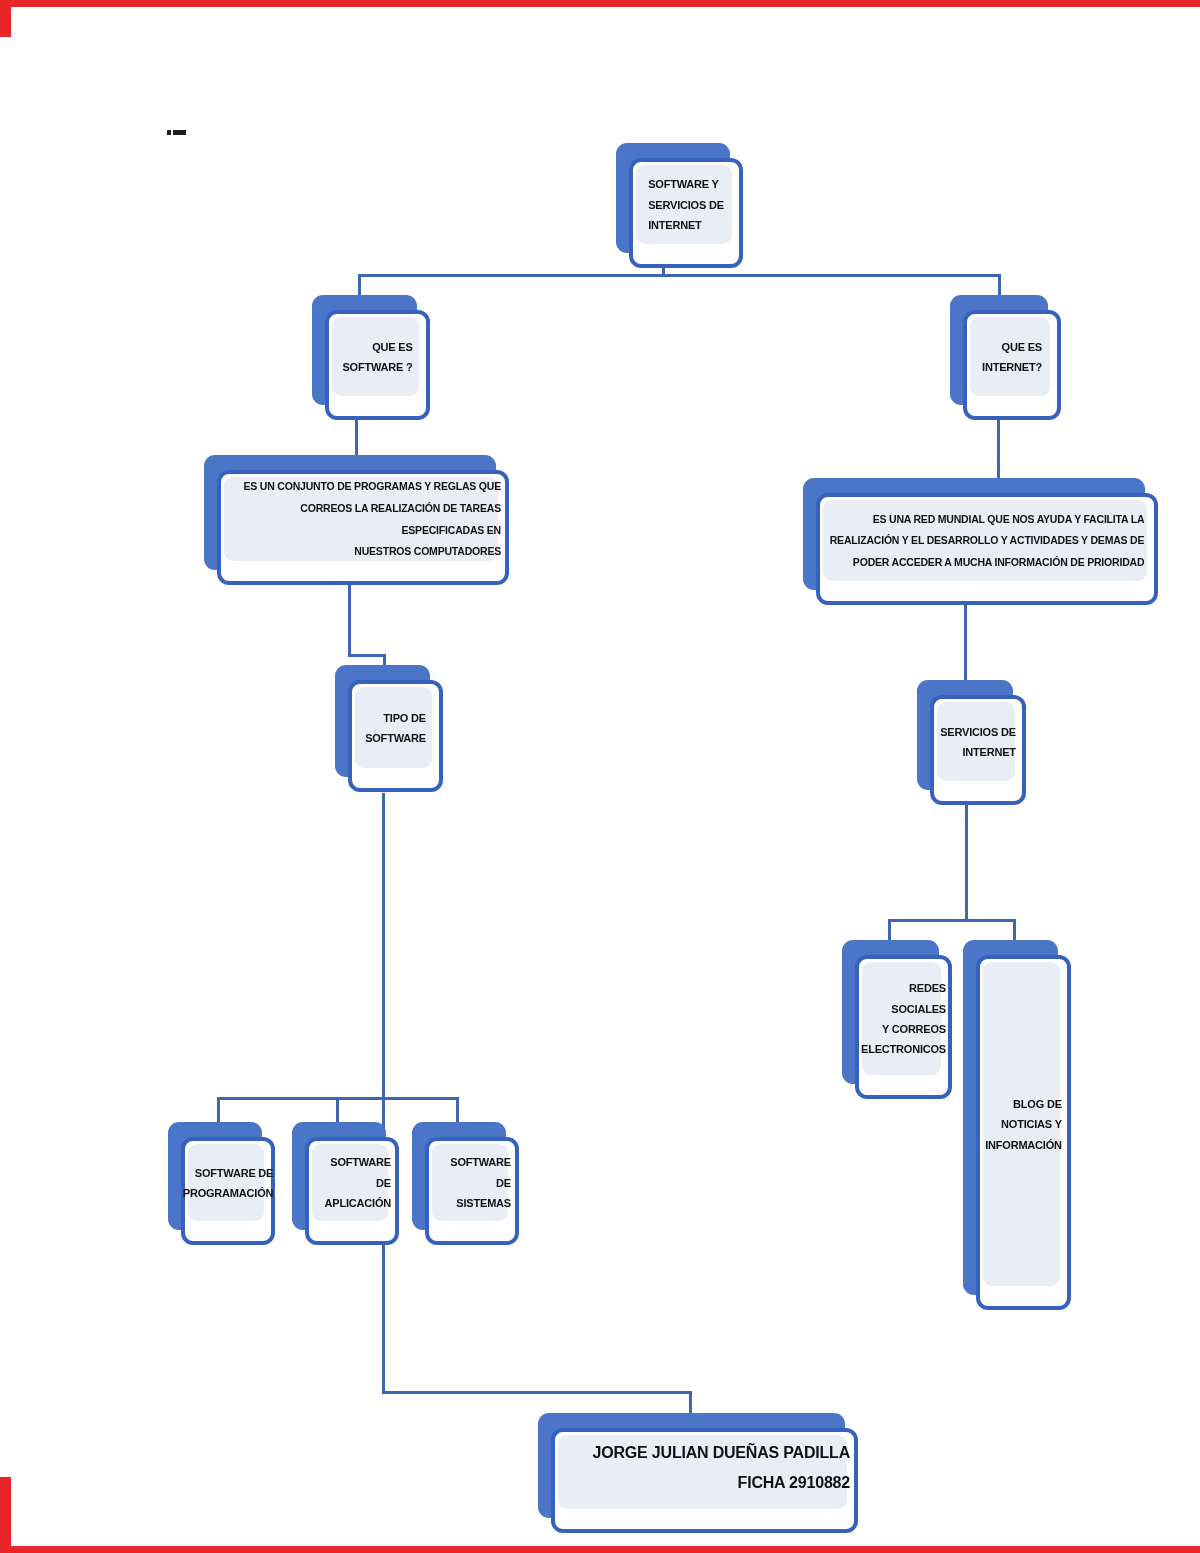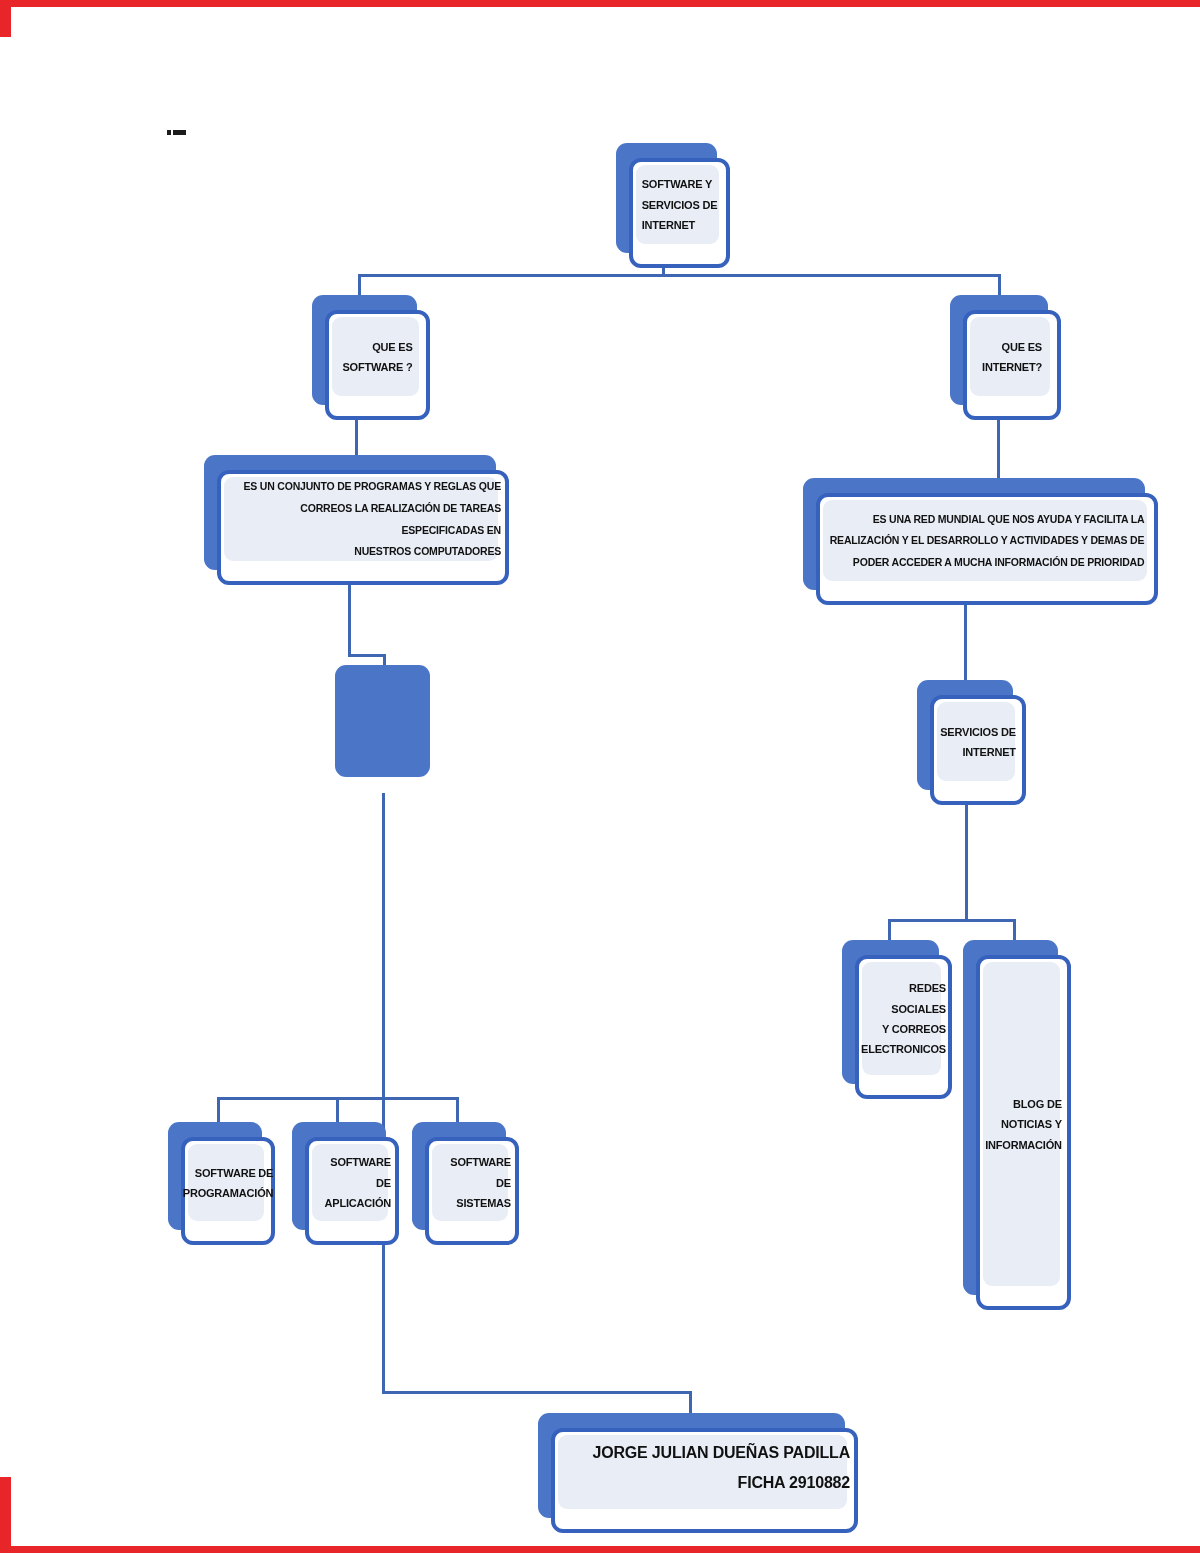--- a/index.html
+++ b/index.html
@@ -62,21 +62,21 @@
   <div class="cline" style="left:382px;top:1097px;width:3px;height:297px"></div>
   <div class="cline" style="left:382px;top:1391px;width:310px;height:3px"></div>
   <div class="cline" style="left:689px;top:1391px;width:3px;height:26px"></div>
   <div class="cline" style="left:997px;top:416px;width:3px;height:66px"></div>
   <div class="cline" style="left:964px;top:603px;width:3px;height:82px"></div>
   <div class="cline" style="left:965px;top:803px;width:3px;height:119px"></div>
   <div class="cline" style="left:888px;top:919px;width:128px;height:3px"></div>
   <div class="cline" style="left:888px;top:919px;width:3px;height:27px"></div>
   <div class="cline" style="left:1013px;top:919px;width:3px;height:33px"></div>
 
-  <div class="node" style="left:616px;top:143px;width:114px;height:125px">
+  <div class="node" style="left:616px;top:143px;width:127px;height:125px">
     <div class="shadow"></div>
     <div class="box">
       <div class="fill"></div>
       <span class="label left">SOFTWARE Y
 SERVICIOS DE
 INTERNET</span>
     </div>
   </div>
 
   <div class="node" style="left:312px;top:295px;width:118px;height:125px">
@@ -93,20 +93,25 @@
     <div class="box">
       <div class="fill"></div>
       <span class="label">ES UN CONJUNTO DE PROGRAMAS Y REGLAS QUE
 CORREOS LA REALIZACIÓN DE TAREAS ESPECIFICADAS EN
 NUESTROS COMPUTADORES</span>
     </div>
   </div>
 
   <div class="node" style="left:335px;top:665px;width:108px;height:127px">
     <div class="shadow"></div>
+    <div class="box">
+      <div class="fill"></div>
+      <span class="label">TIPO DE
+SOFTWARE</span>
+    </div>
   </div>
 
   <div class="node" style="left:168px;top:1122px;width:107px;height:123px">
     <div class="shadow"></div>
     <div class="box">
       <div class="fill"></div>
       <span class="label">SOFTWARE DE
 PROGRAMACIÓN</span>
     </div>
   </div>

